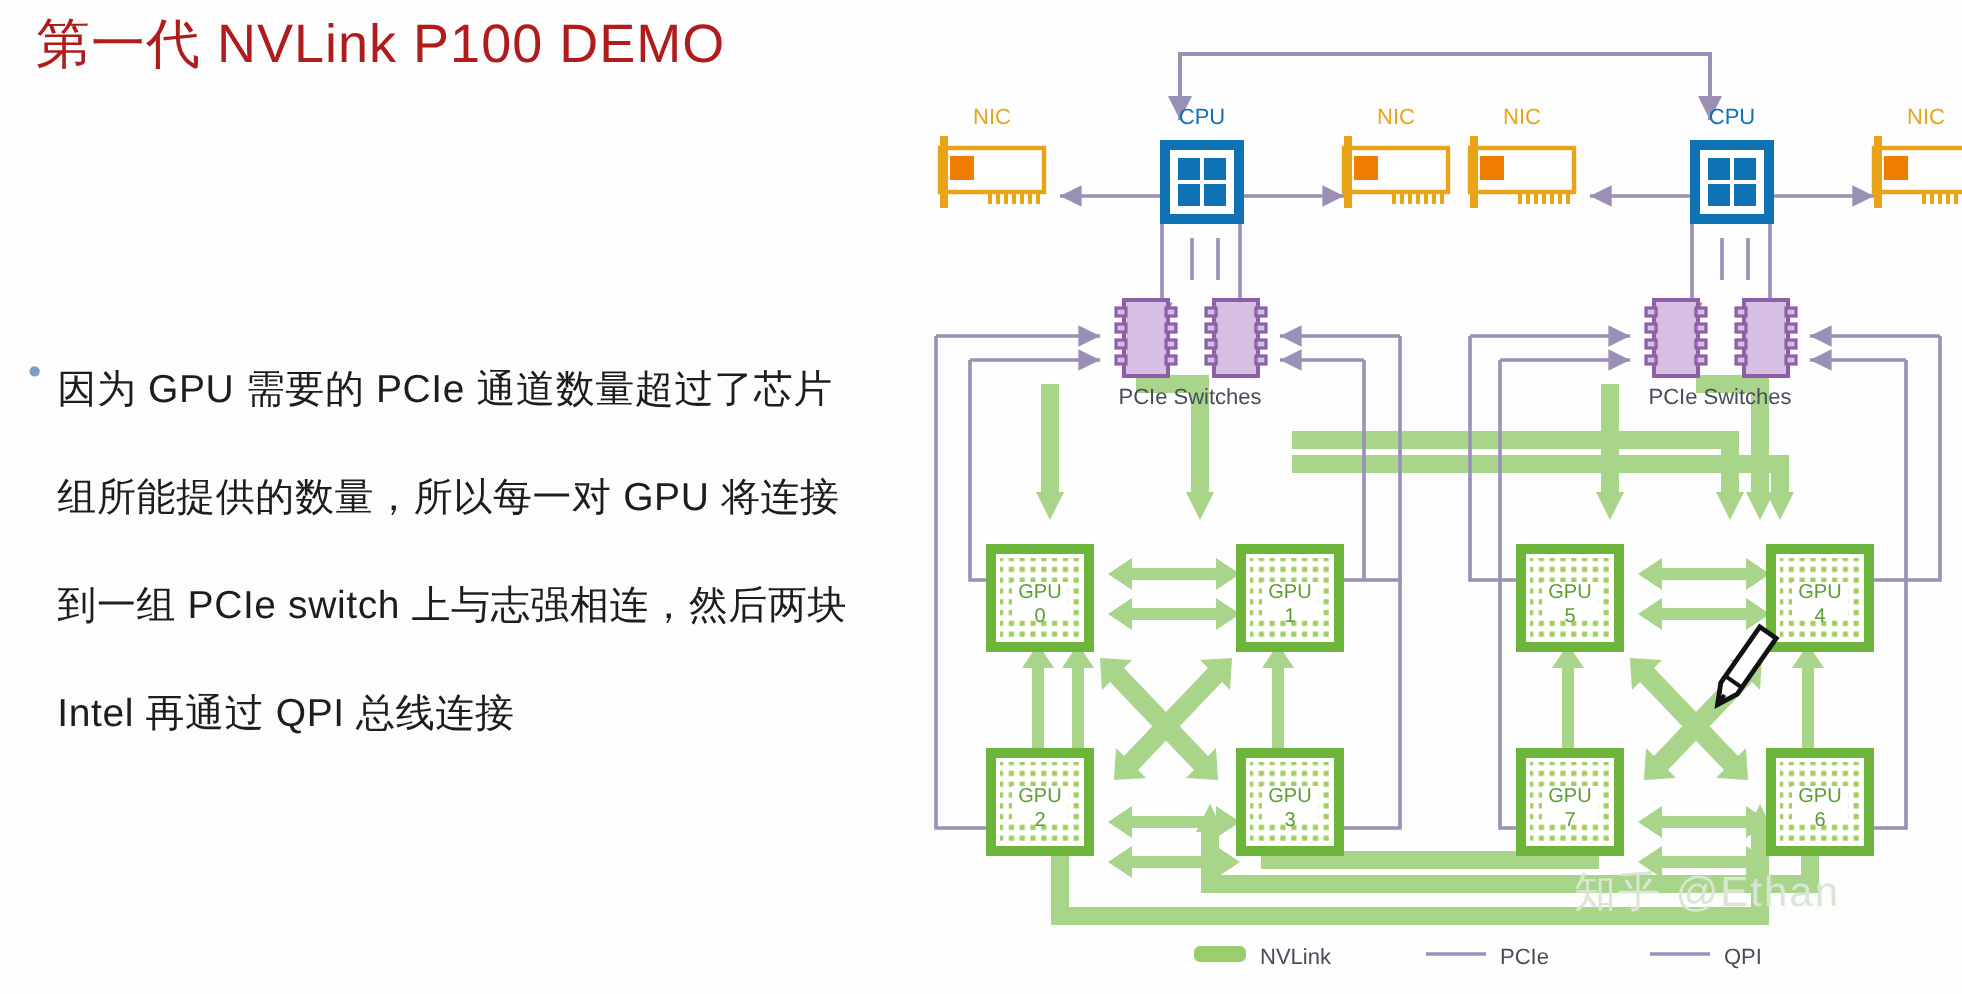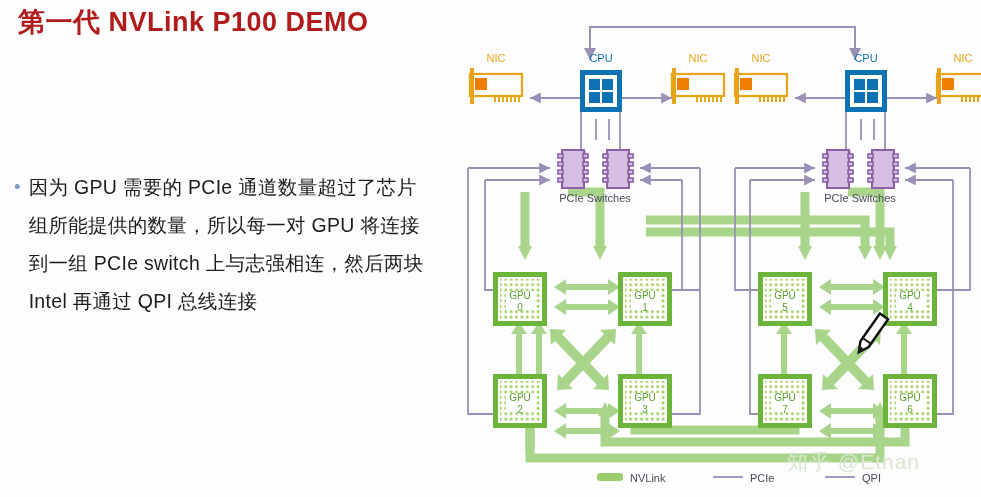--- a/index.html
+++ b/index.html
@@ -7,45 +7,45 @@
     width:981px;height:497px;
     background:#ffffff;
     font-family:"Liberation Sans","DejaVu Sans",sans-serif;
     overflow:hidden;position:relative;
   }
   #slide{position:absolute;inset:0;background:#fdfdfd;}
 
   
   #title{
     position:absolute;left:18px;top:4px;
-    font-size:27px;font-weight:bold;
+    font-size:27px;font-weight:normal;
     color:#b01c1c;letter-spacing:.5px;
     white-space:nowrap;
   }
 
   
   #bullet{
     position:absolute;left:14px;top:168px;width:420px;
     display:flex;gap:8px;
   }
   #bullet .dot{
     color:#7a9ec4;font-size:19px;line-height:38px;flex:0 0 auto;
   }
   #bullet .txt{
-    font-size:19.5px;line-height:38px;color:#1d1d1f;
+    font-size:19.5px;line-height:54px;color:#1d1d1f;
     letter-spacing:.3px;
   }
 
   
   #diagram{position:absolute;left:450px;top:22px;width:544px;height:475px;}
   #diagram svg{display:block;}
 
   
   #watermark{
-    position:absolute;left:787px;top:448px;
+    position:absolute;left:787px;top:432px;
     font-size:21px;color:#d9e6d2;letter-spacing:1px;
     white-space:nowrap;pointer-events:none;
   }
 </style>
 </head>
 <body>
 
 <div id="slide">
 
   <div id="title">第一代 NVLink P100 DEMO</div>

